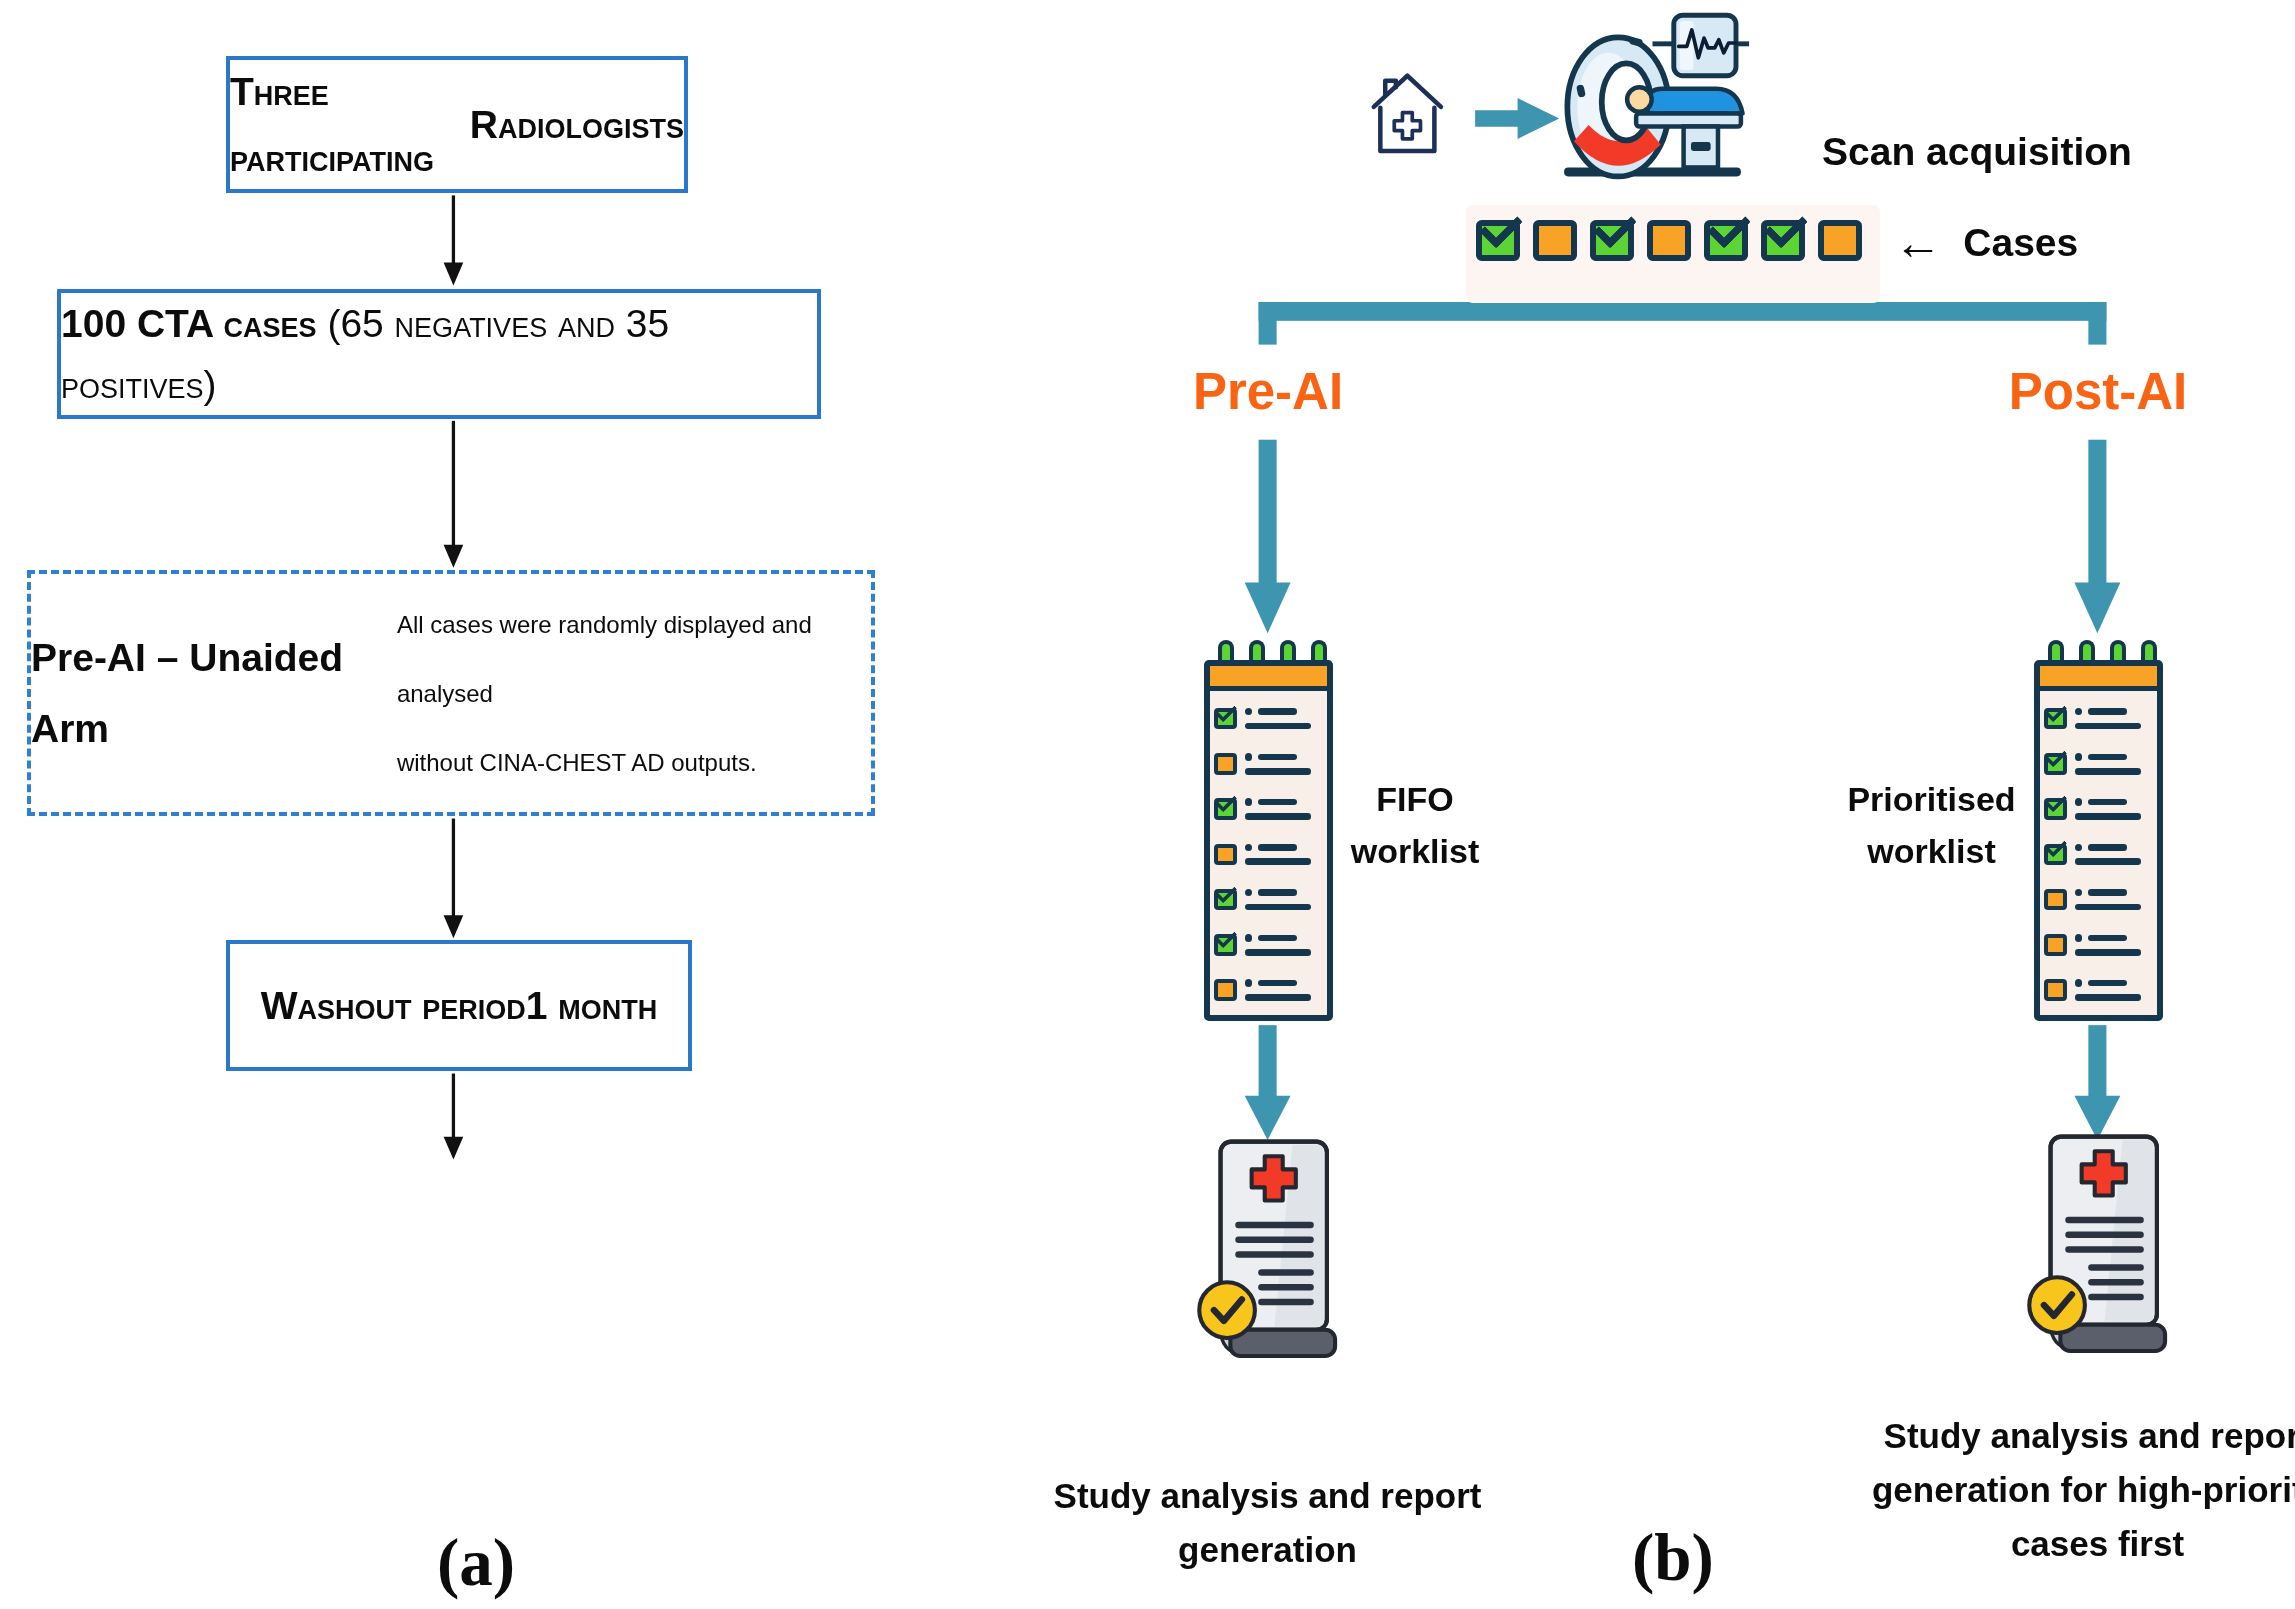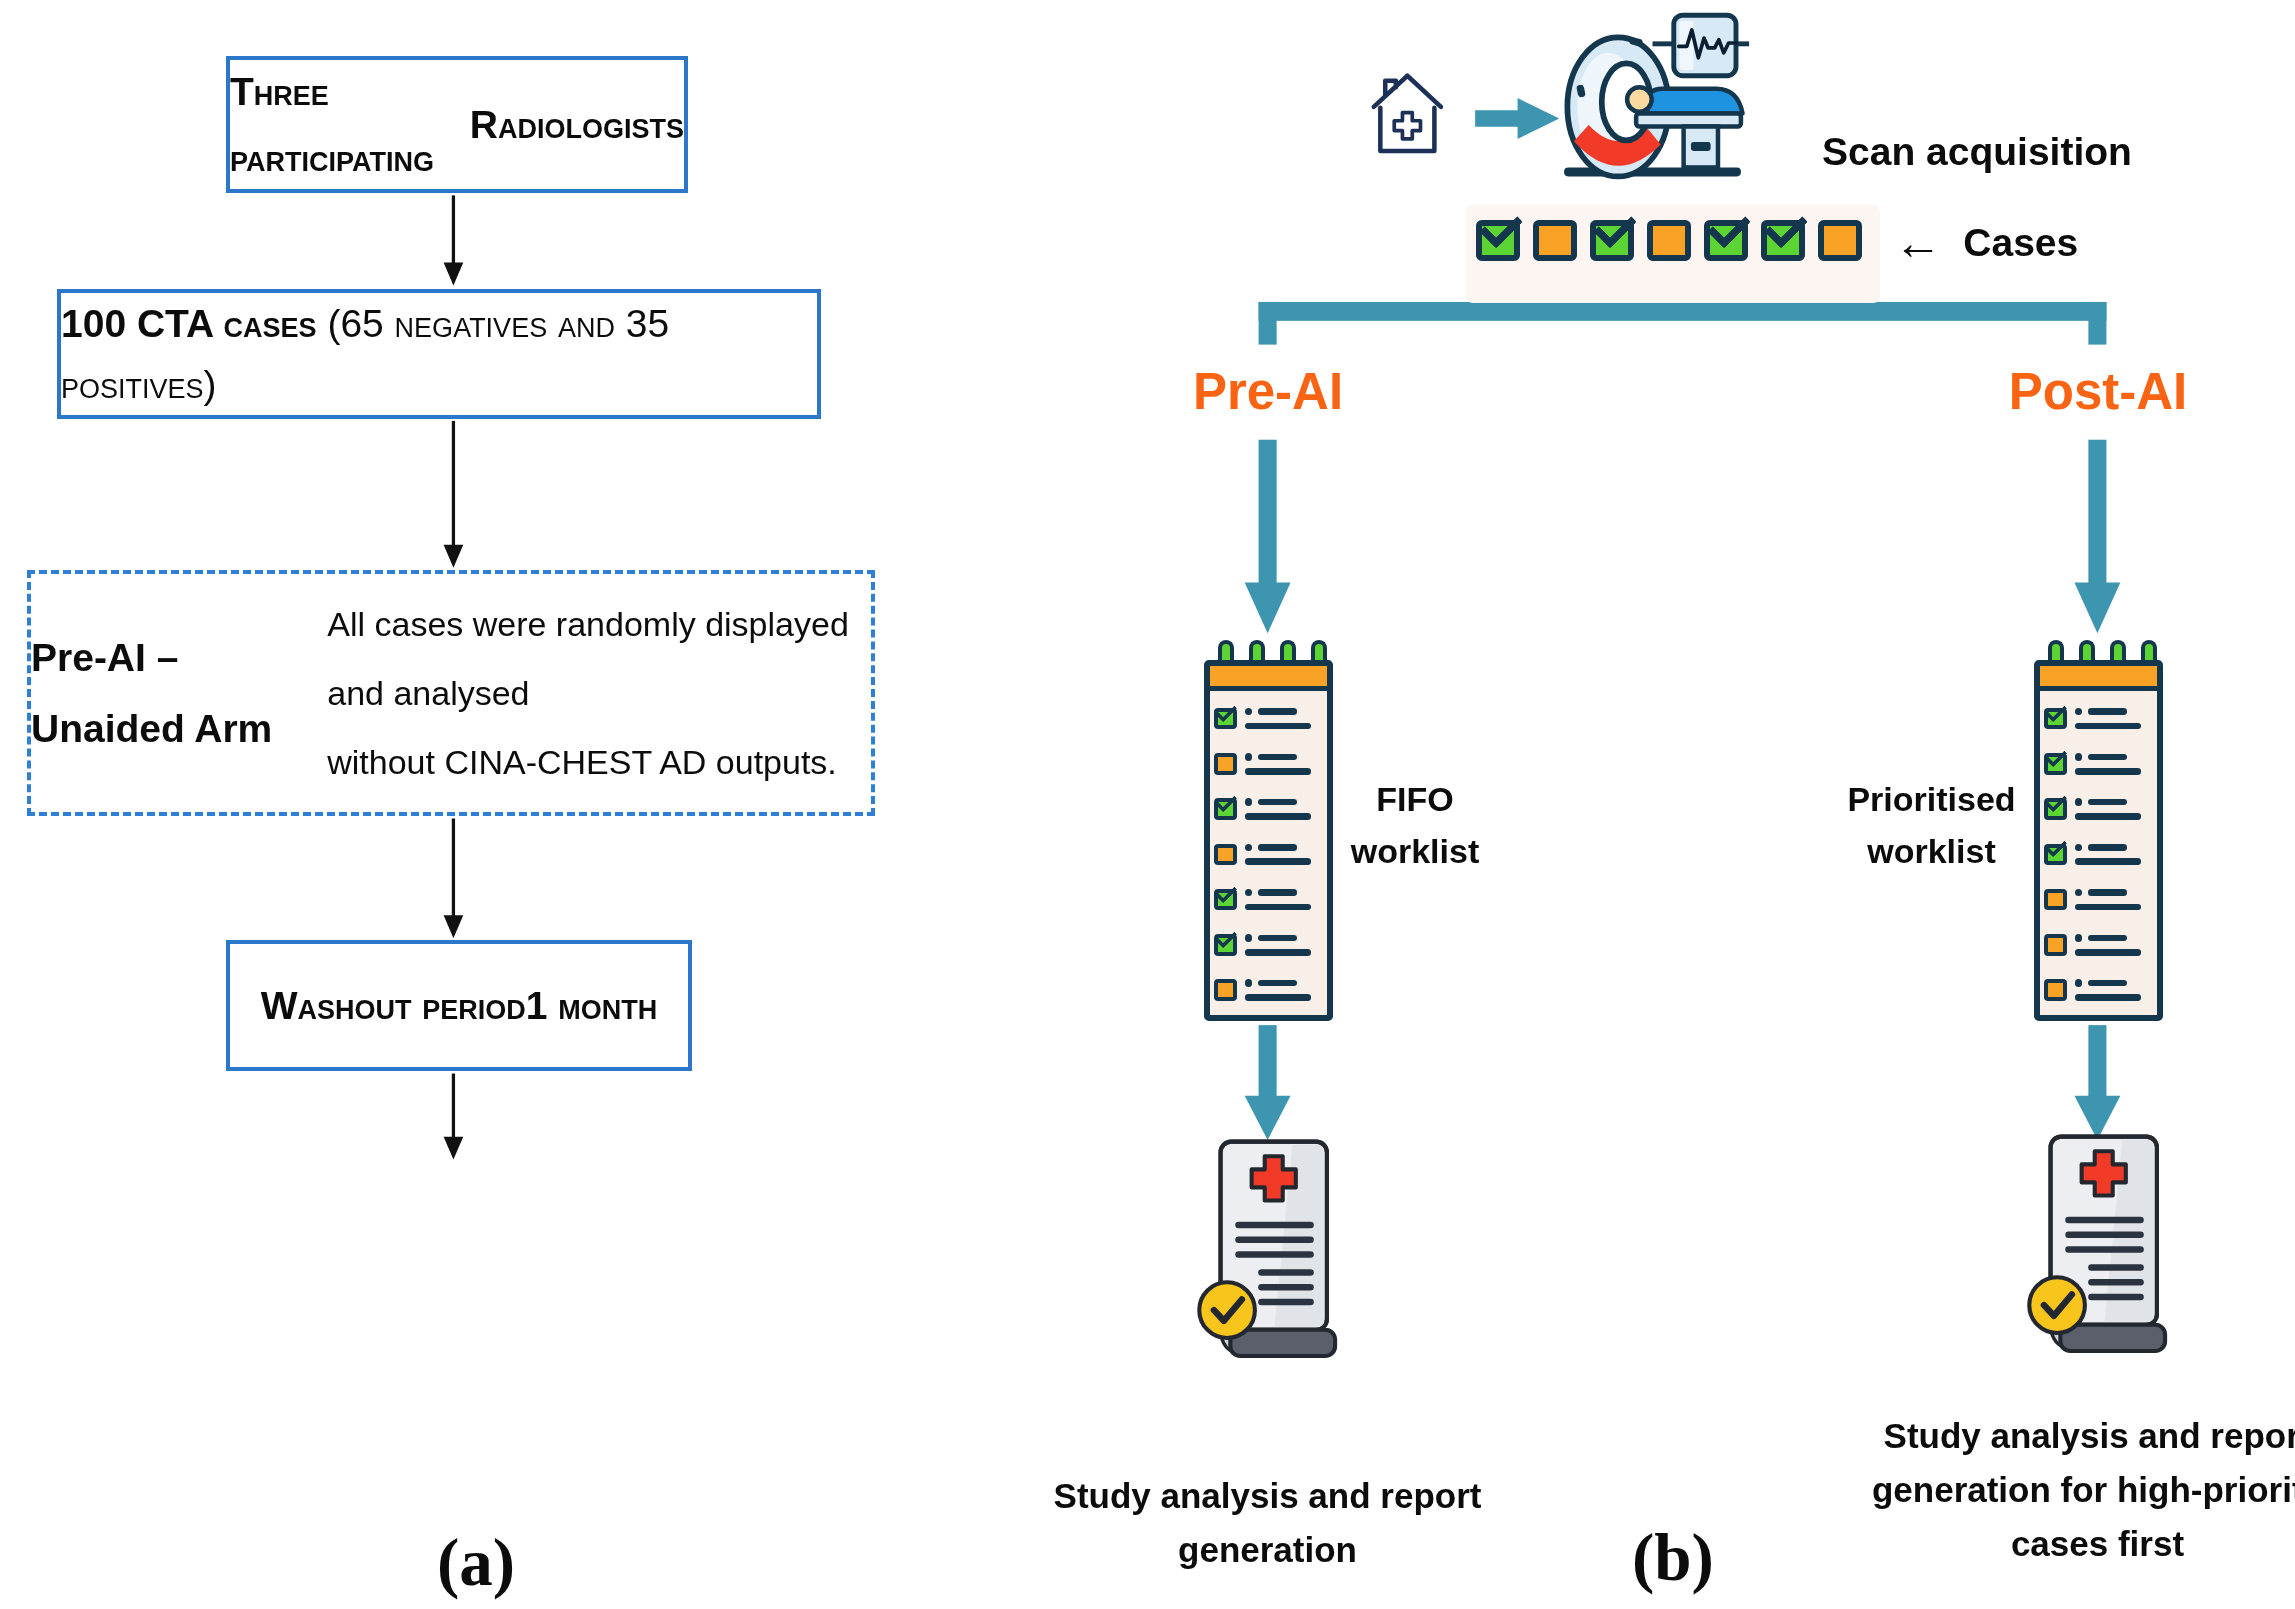--- a/index.html
+++ b/index.html
@@ -16,21 +16,21 @@
   .fbox{position:absolute;background:#fff;display:flex;
         align-items:center;justify-content:center;text-align:left;}
   .fbox.solid{border:4.9px solid var(--blue);}
   .fbox.dashed{border:4.9px dashed #2f7fd6;}
   .sc{font-variant:small-caps;}
   .b1line{font-size:39px;font-weight:bold;line-height:66px;}
   .b2line1{font-size:39px;line-height:61px;}
   .b2line1 .bold{font-weight:bold;}
   .b2line2{font-size:39px;font-weight:bold;line-height:61px;}
   .armtitle{font-size:39px;font-weight:bold;line-height:71px;}
-  .armbody{font-size:34px;line-height:69px;white-space:pre-line;}
+  .armbody{font-size:24px;line-height:69px;white-space:pre-line;}
   .caption{font-family:"Liberation Serif",serif;font-weight:bold;font-size:67px;text-align:center;}
 
   
   .blabel{font-weight:bold;font-size:51px;color:var(--orangeTxt);text-align:center;}
   .scanlbl{font-weight:bold;font-size:39px;}
   .caseslbl{display:flex;align-items:center;gap:21.3px;}
   .caseslbl .arrowglyph{font-size:48px;font-weight:400;}
   .caseslbl .word{font-size:39px;font-weight:bold;}
   .wl-caption{font-weight:bold;font-size:34px;line-height:52px;text-align:center;white-space:pre-line;}
   .outcome{font-weight:bold;font-size:35px;line-height:54px;text-align:center;white-space:pre-line;}

